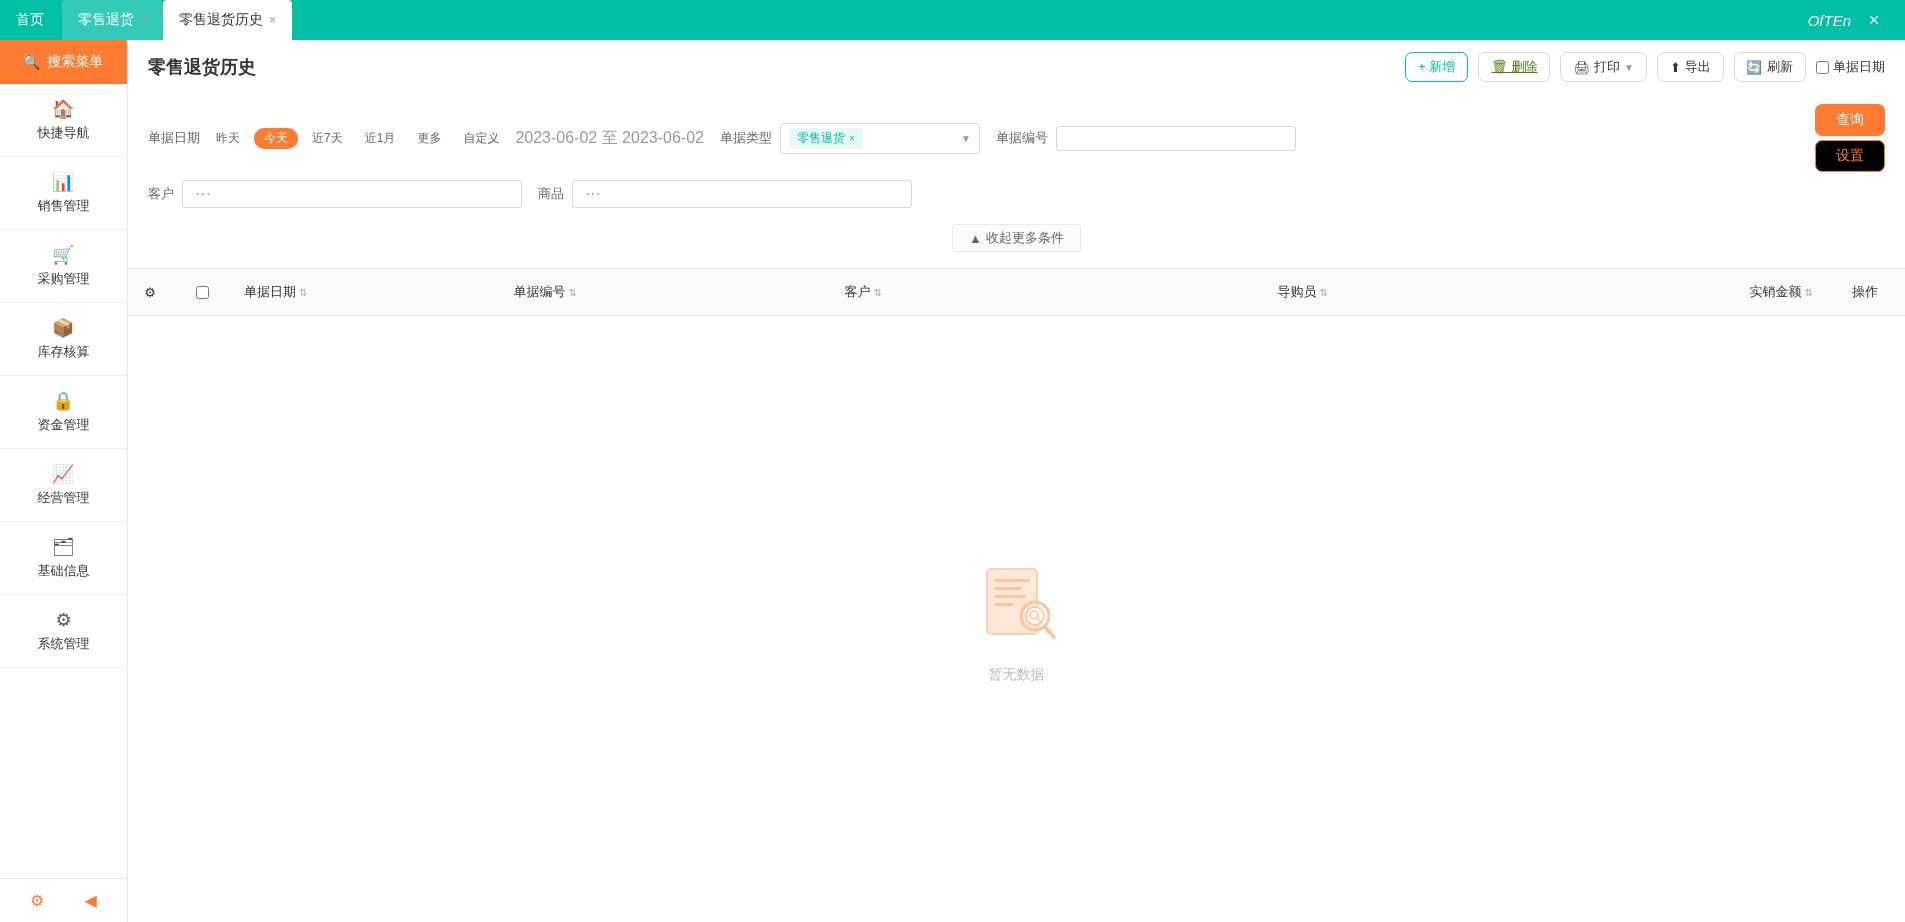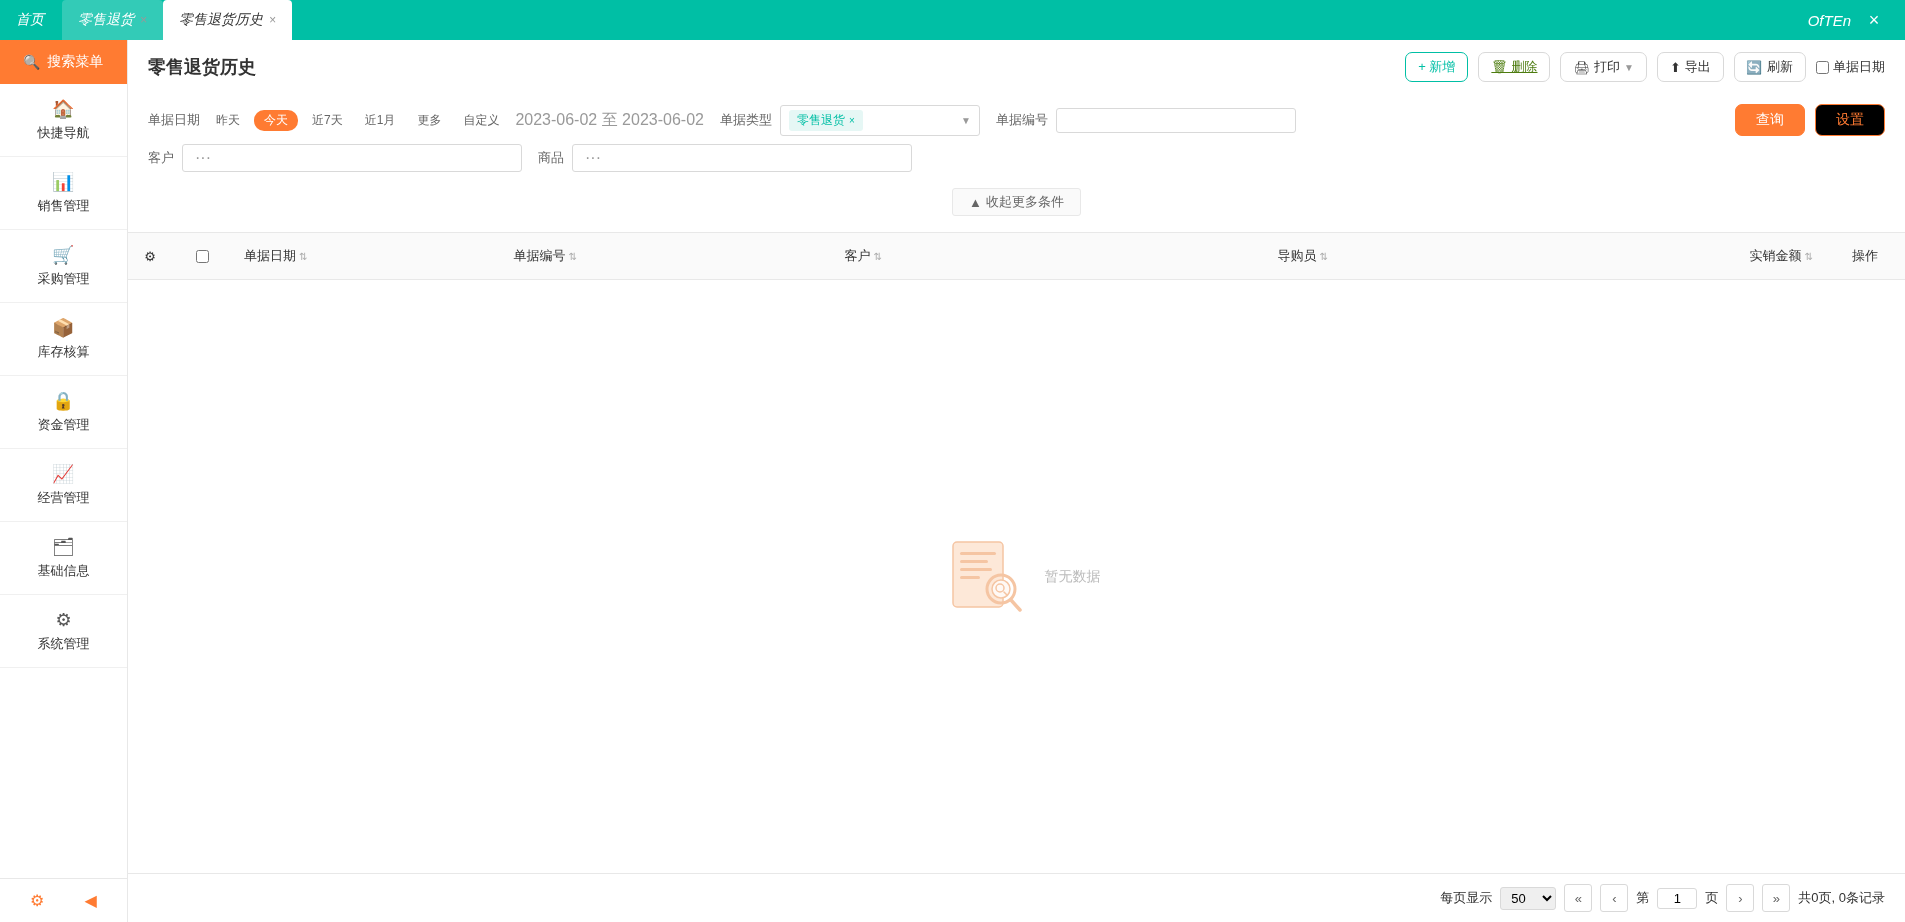--- a/index.html
+++ b/index.html
@@ -12,21 +12,20 @@
       display: flex;
       align-items: center;
       padding: 0 0 0 0;
       flex-shrink: 0;
     }
     .topbar-tabs {
       display: flex;
       align-items: center;
       flex: 1;
       height: 100%;
-      font-style: italic;
     }
     .tab-item {
       height: 100%;
       display: flex;
       align-items: center;
       padding: 0 16px;
       color: #fff;
       font-size: 14px;
       cursor: pointer;
       position: relative;
@@ -335,21 +334,21 @@
     .th-customer { flex: 2; }
     .th-guide { flex: 1.5; }
     .th-amount { flex: 1; text-align: right; justify-content: flex-end; }
     .th-action { width: 80px; justify-content: center; }
     .sort-icon { color: #aaa; font-size: 10px; }
 
     
     .empty-state {
       flex: 1;
       display: flex;
-      flex-direction: row;
+      flex-direction: column;
       align-items: center;
       justify-content: center;
       color: #bbb;
       font-size: 14px;
       gap: 12px;
     }
     .empty-icon {
       width: 100px;
       height: 100px;
     }
@@ -533,21 +532,21 @@
               <span style="flex:1"></span>
               <span class="select-dropdown-arrow">▼</span>
             </div>
           </div>
 
           <div class="filter-item">
             <span class="filter-label">单据编号</span>
             <input class="filter-input" style="min-width: 240px;">
           </div>
 
-          <div style="margin-left: auto; display: flex; flex-direction: row; gap: 10px;">
+          <div style="margin-left: auto; display: flex; flex-direction: column; gap: 4px;">
             <button class="toolbar-btn btn-query">查询</button>
             <button class="toolbar-btn btn-settings">设置</button>
           </div>
         </div>
 
         <div class="filter-row">
 
           <div class="filter-item">
             <span class="filter-label">客户</span>
             <div class="filter-select" style="min-width: 340px;">
@@ -617,32 +616,15 @@
           <circle cx="68" cy="62" r="14" fill="none" stroke="#f5c5a3" stroke-width="3"></circle>
           <circle cx="68" cy="62" r="9" fill="#fff9f5" stroke="#f5c5a3" stroke-width="1.5"></circle>
           <line x1="78" y1="73" x2="87" y2="83" stroke="#f5c5a3" stroke-width="3.5" stroke-linecap="round"></line>
 
           <circle cx="67" cy="61" r="4" fill="none" stroke="#f5c5a3" stroke-width="1.5"></circle>
           <line x1="71" y1="65" x2="74" y2="68" stroke="#f5c5a3" stroke-width="1.5" stroke-linecap="round"></line>
         </svg>
         <span>暂无数据</span>
       </div>
 
-      <div class="pagination">
-        <span>每页显示</span>
-        <select class="page-size-select">
-          <option value="50">50</option>
-          <option value="10">10</option>
-          <option value="20">20</option>
-          <option value="100">100</option>
-        </select>
-        <div class="page-btn">«</div>
-        <div class="page-btn">‹</div>
-        <span>第</span>
-        <input class="page-input" value="1" style="">
-        <span>页</span>
-        <div class="page-btn">›</div>
-        <div class="page-btn">»</div>
-        <span>共0页, 0条记录</span>
-      </div>
     </div>
   </div>
 </div>
 
 </body></html>

